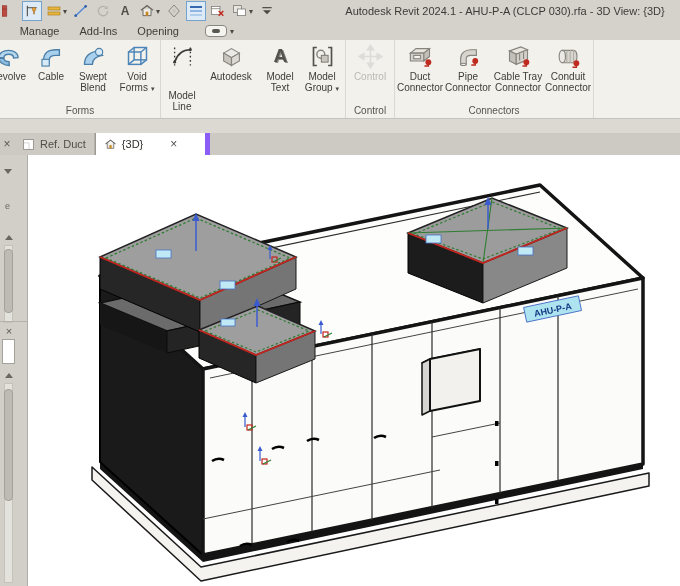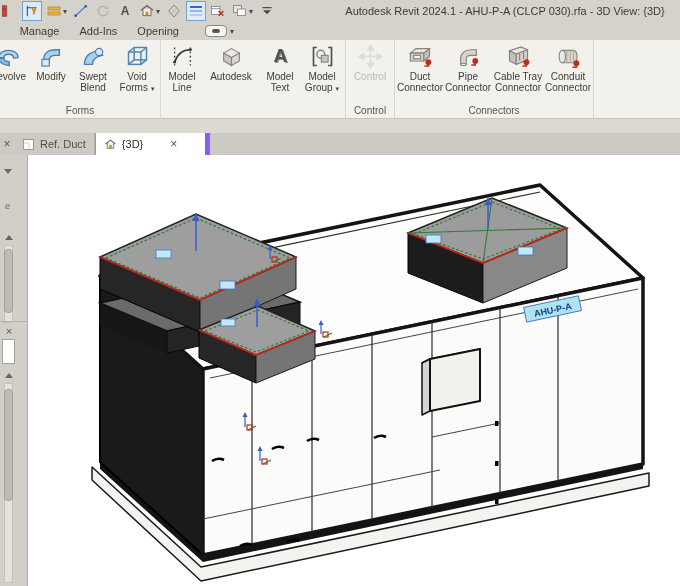--- a/index.html
+++ b/index.html
@@ -172,21 +172,21 @@
             <path d="M3.5 13c0-4 3.8-6.5 8.5-6.5s8.5 2.5 8.5 6.5l-4 .3c0-2-2-3.3-4.5-3.3S8 11.3 7.8 13.3Z" fill="#b5d7ee" stroke="#4c7fa8" stroke-width="1.2"></path>
             <path d="M7.8 13.3c.2 2 2.2 3.2 4.7 3.2l.2 3.5c-4.7 0-8.9-2.6-9.2-6.4Z" fill="#8cbbdd" stroke="#4c7fa8" stroke-width="1.2"></path>
           </svg>
           <div class="lbl">Revolve</div>
         </div>
         <div class="rbtn" style="width: 40px;">
           <svg viewBox="0 0 24 24">
             <path d="M5 18v-3c0-6 4-9 11-9h3v5h-3c-4 0-6 1.5-6 4v3z" fill="#a9d0ec" stroke="#4c7fa8" stroke-width="1.2"></path>
             <rect x="3.5" y="14.5" width="6.5" height="6" fill="#d6e9f7" stroke="#4c7fa8"></rect>
           </svg>
-          <div class="lbl">Modify</div>
+          <div class="lbl">Cable</div>
         </div>
         <div class="rbtn" style="width: 44px;">
           <svg viewBox="0 0 24 24">
             <path d="M4 19c0-7 5-11 12-12l4 4c-6 1-9 4-9 8z" fill="#a9d0ec" stroke="#4c7fa8" stroke-width="1.2"></path>
             <circle cx="17" cy="8" r="3.2" fill="#d6e9f7" stroke="#4c7fa8"></circle>
           </svg>
           <div class="lbl">Swept Blend</div>
         </div>
         <div class="rbtn" style="width: 44px;">
           <svg viewBox="0 0 24 24">
@@ -196,21 +196,21 @@
               <path d="M4 8l5-4M15 8l5-4M15 19l5-4M4 19l5-4"></path>
             </g>
           </svg>
           <div class="lbl">Void Forms<span class="dd"> ▾</span></div>
         </div>
       </div>
       <div class="plabel">Forms</div>
     </section>
     <section class="panel">
       <div class="pbtns">
-        <div class="rbtn" style="width: 40px;">
+        <div class="rbtn" style="width: 40px; gap: 19px;">
           <svg viewBox="0 0 24 24">
             <g stroke="#3c3a37" fill="none">
               <path d="M5 4v16M19 4v16" stroke-dasharray="1.5,2.2" stroke-width="1.2"></path>
               <path d="M5 17C8 8 14 6 19 6" stroke-width="1.5"></path>
             </g>
             <circle cx="5" cy="17" r="1.3" fill="#3c3a37"></circle>
             <circle cx="19" cy="6" r="1.3" fill="#3c3a37"></circle>
           </svg>
           <div class="lbl">Model Line</div>
         </div>

